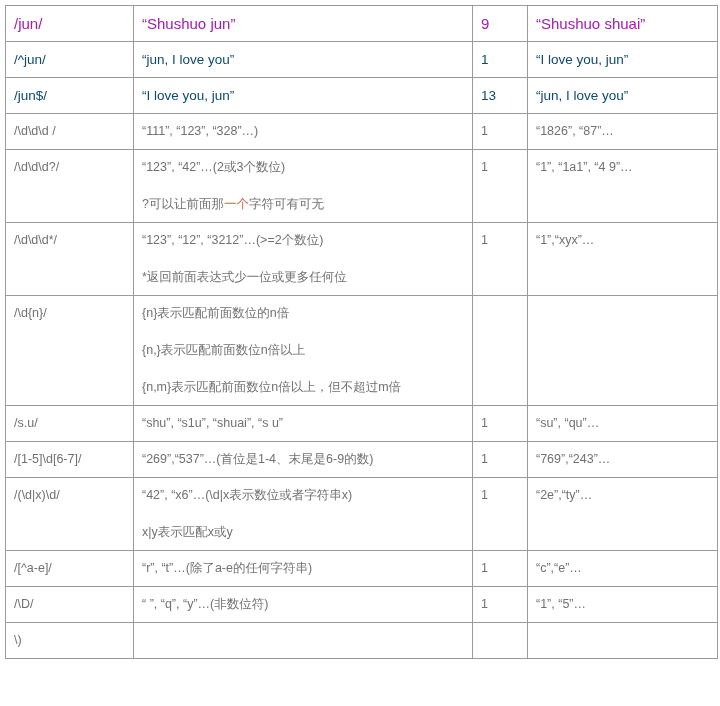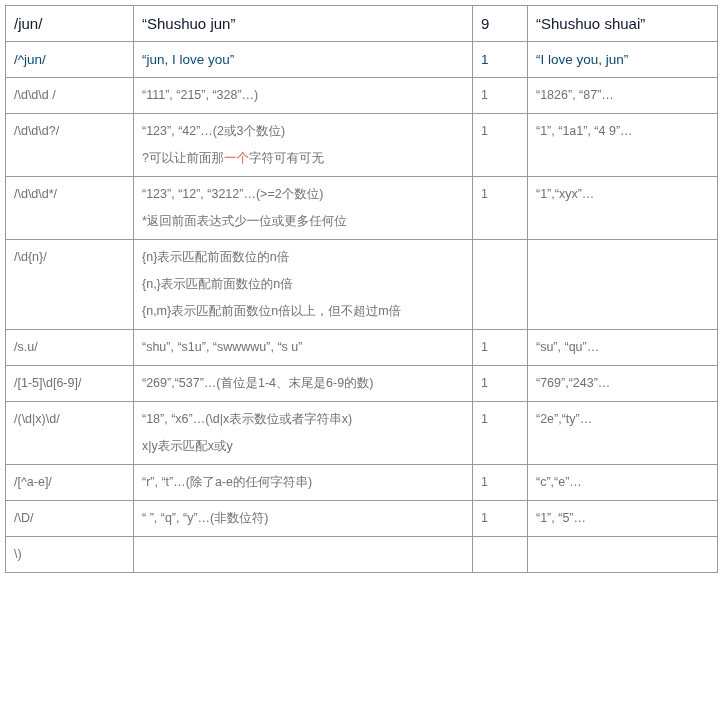--- a/index.html
+++ b/index.html
@@ -36,29 +36,29 @@
     white-space: pre-wrap;
     overflow-wrap: break-word;
   }
   #regex-table tr.row-head td {
     line-height: 24px;
     padding-top: 4px;
     padding-bottom: 4px;
   }
   
   #regex-table tr.emph td {
-    color: #0f172a;
+    color: #a21caf;
     font-size: 15px;
   }
   #regex-table tr.emph-mid td {
     color: #0c4a6e;
     font-size: 13.5px;
   }
   .cell-line { display: block; }
-  .cell-line + .cell-line { margin-top: 2px; }
+  .cell-line + .cell-line { margin-top: 12px; }
   .hl-red { color: #e0584a; }
 </style>
 </head>
 <body>
 
 <table id="regex-table">
   <colgroup>
     <col class="c-re">
       <col class="c-str">
       <col class="c-ret">
@@ -70,59 +70,65 @@
         <td><span class="cell-line">“Shushuo jun”</span></td>
         <td>9</td>
         <td>“Shushuo shuai”</td>
       </tr>
       <tr class="emph-mid">
         <td>/^jun/</td>
         <td><span class="cell-line">“jun, I love you”</span></td>
         <td>1</td>
         <td>“I love you, jun”</td>
       </tr>
+      <tr class="emph-mid">
+        <td>/jun$/</td>
+        <td><span class="cell-line">“I love you, jun”</span></td>
+        <td>13</td>
+        <td>“jun, I love you”</td>
+      </tr>
       <tr>
         <td>/\d\d\d /</td>
-        <td><span class="cell-line">“111”, “215”, “328”…)</span></td>
+        <td><span class="cell-line">“111”, “123”, “328”…)</span></td>
         <td>1</td>
         <td>“1826”, “87”…</td>
       </tr>
       <tr>
         <td>/\d\d\d?/</td>
         <td><span class="cell-line">“123”, “42”…(2或3个数位)</span><span class="cell-line">?可以让前面那<span class="hl-red" style="color: rgb(224, 88, 74);">一个</span>字符可有可无</span></td>
         <td>1</td>
         <td>“1”, “1a1”, “4 9”…</td>
       </tr>
       <tr>
         <td>/\d\d\d*/</td>
         <td><span class="cell-line">“123”, “12”, “3212”…(&gt;=2个数位)</span><span class="cell-line">*返回前面表达式少一位或更多任何位</span></td>
         <td>1</td>
         <td>“1”,“xyx”…</td>
       </tr>
       <tr>
         <td>/\d{n}/</td>
-        <td><span class="cell-line">{n}表示匹配前面数位的n倍</span><span class="cell-line">{n,}表示匹配前面数位的n倍</span><span class="cell-line">{n,m}表示匹配前面数位n倍以上，但不超过m倍</span></td>
+        <td><span class="cell-line">{n}表示匹配前面数位的n倍</span><span class="cell-line">{n,}表示匹配前面数位n倍以上</span><span class="cell-line">{n,m}表示匹配前面数位n倍以上，但不超过m倍</span></td>
         <td></td>
         <td></td>
       </tr>
       <tr>
         <td>/s.u/</td>
-        <td><span class="cell-line">“shu”, “s1u”, “swwwwu”, “s u”</span></td>
+        <td><span class="cell-line">“shu”, “s1u”, “shuai”, “s u”</span></td>
         <td>1</td>
         <td>“su”, “qu”…</td>
       </tr>
       <tr>
-        <td>/[1-5]\d[6-9]/</td>
+        <td>/[1-5]\d[6-7]/</td>
         <td><span class="cell-line">“269”,“537”…(首位是1-4、末尾是6-9的数)</span></td>
         <td>1</td>
         <td>“769”,“243”…</td>
       </tr>
       <tr>
         <td>/(\d|x)\d/</td>
-        <td><span class="cell-line">“18”, “x6”…(\d|x表示数位或者字符串x)</span><span class="cell-line">x|y表示匹配x或y</span></td>
+        <td><span class="cell-line">“42”, “x6”…(\d|x表示数位或者字符串x)</span><span class="cell-line">x|y表示匹配x或y</span></td>
         <td>1</td>
         <td>“2e”,“ty”…</td>
       </tr>
       <tr>
         <td>/[^a-e]/</td>
         <td><span class="cell-line">“r”, “t”…(除了a-e的任何字符串)</span></td>
         <td>1</td>
         <td>“c”,“e”…</td>
       </tr>
       <tr>

